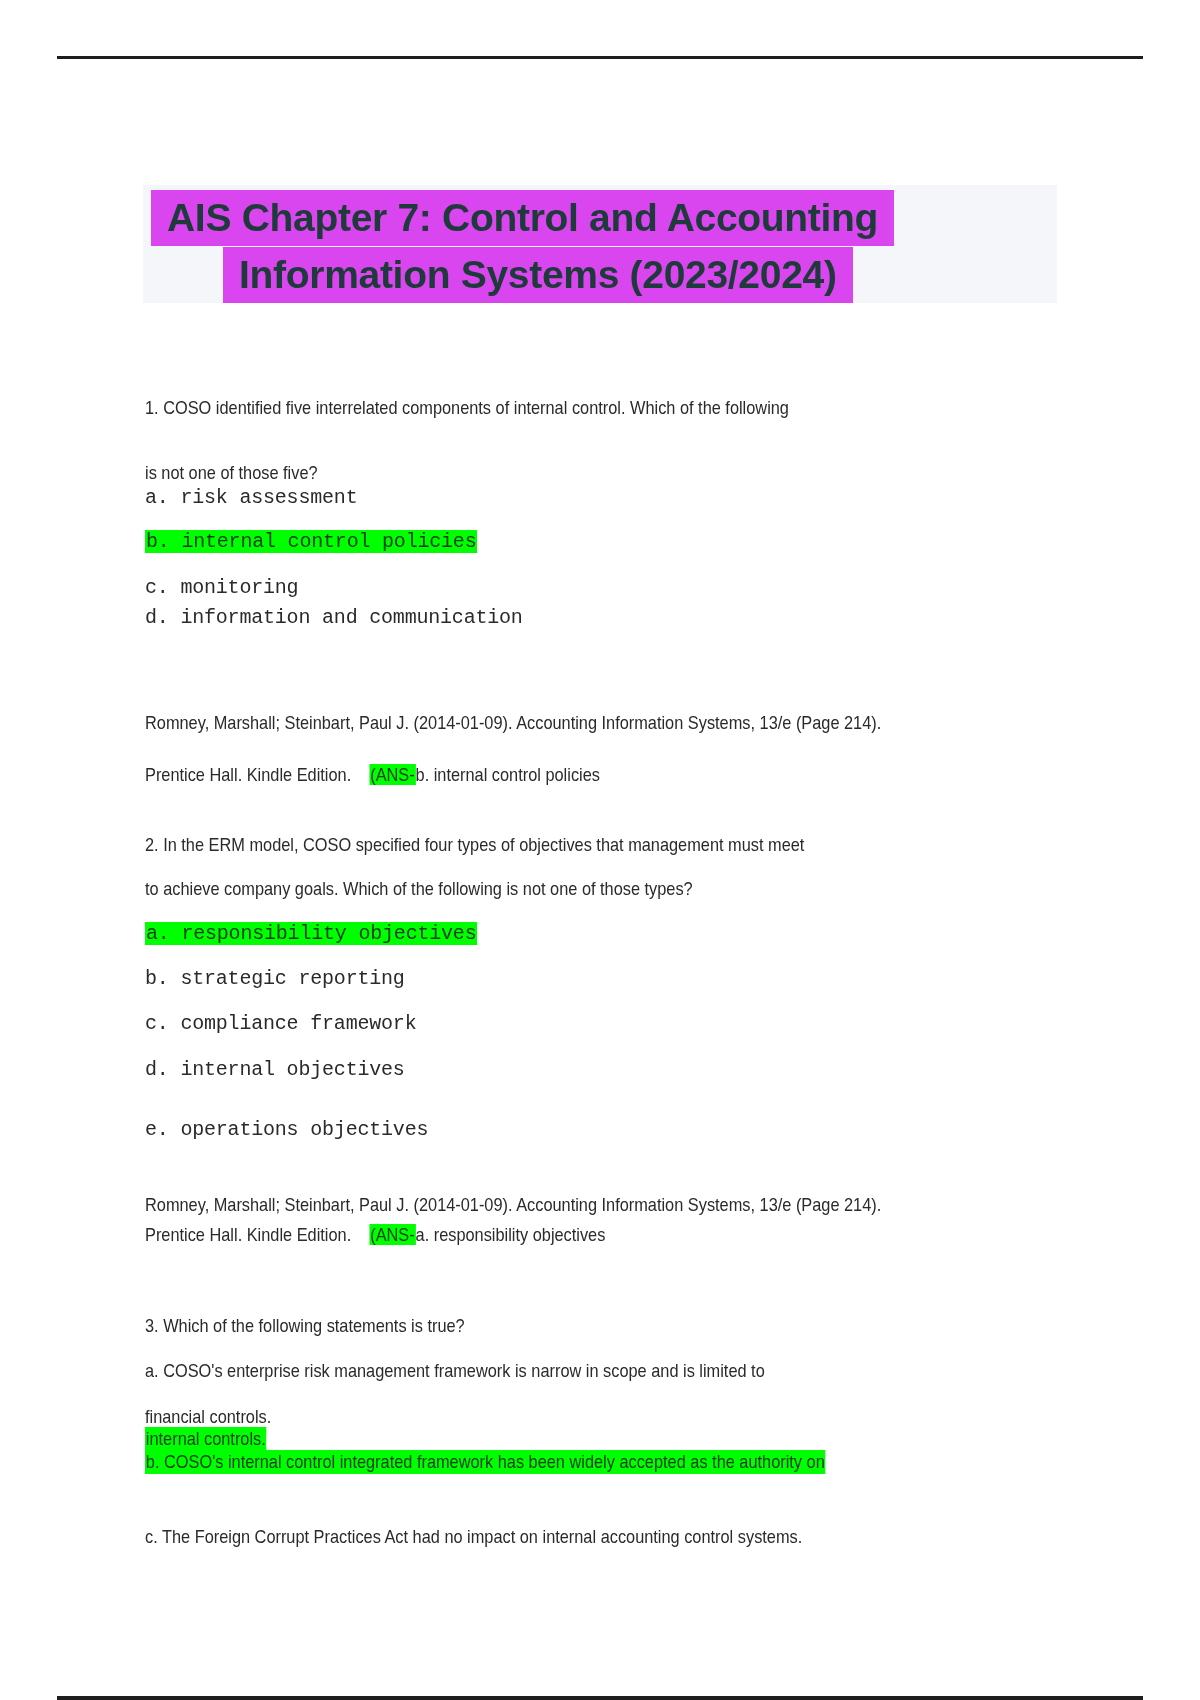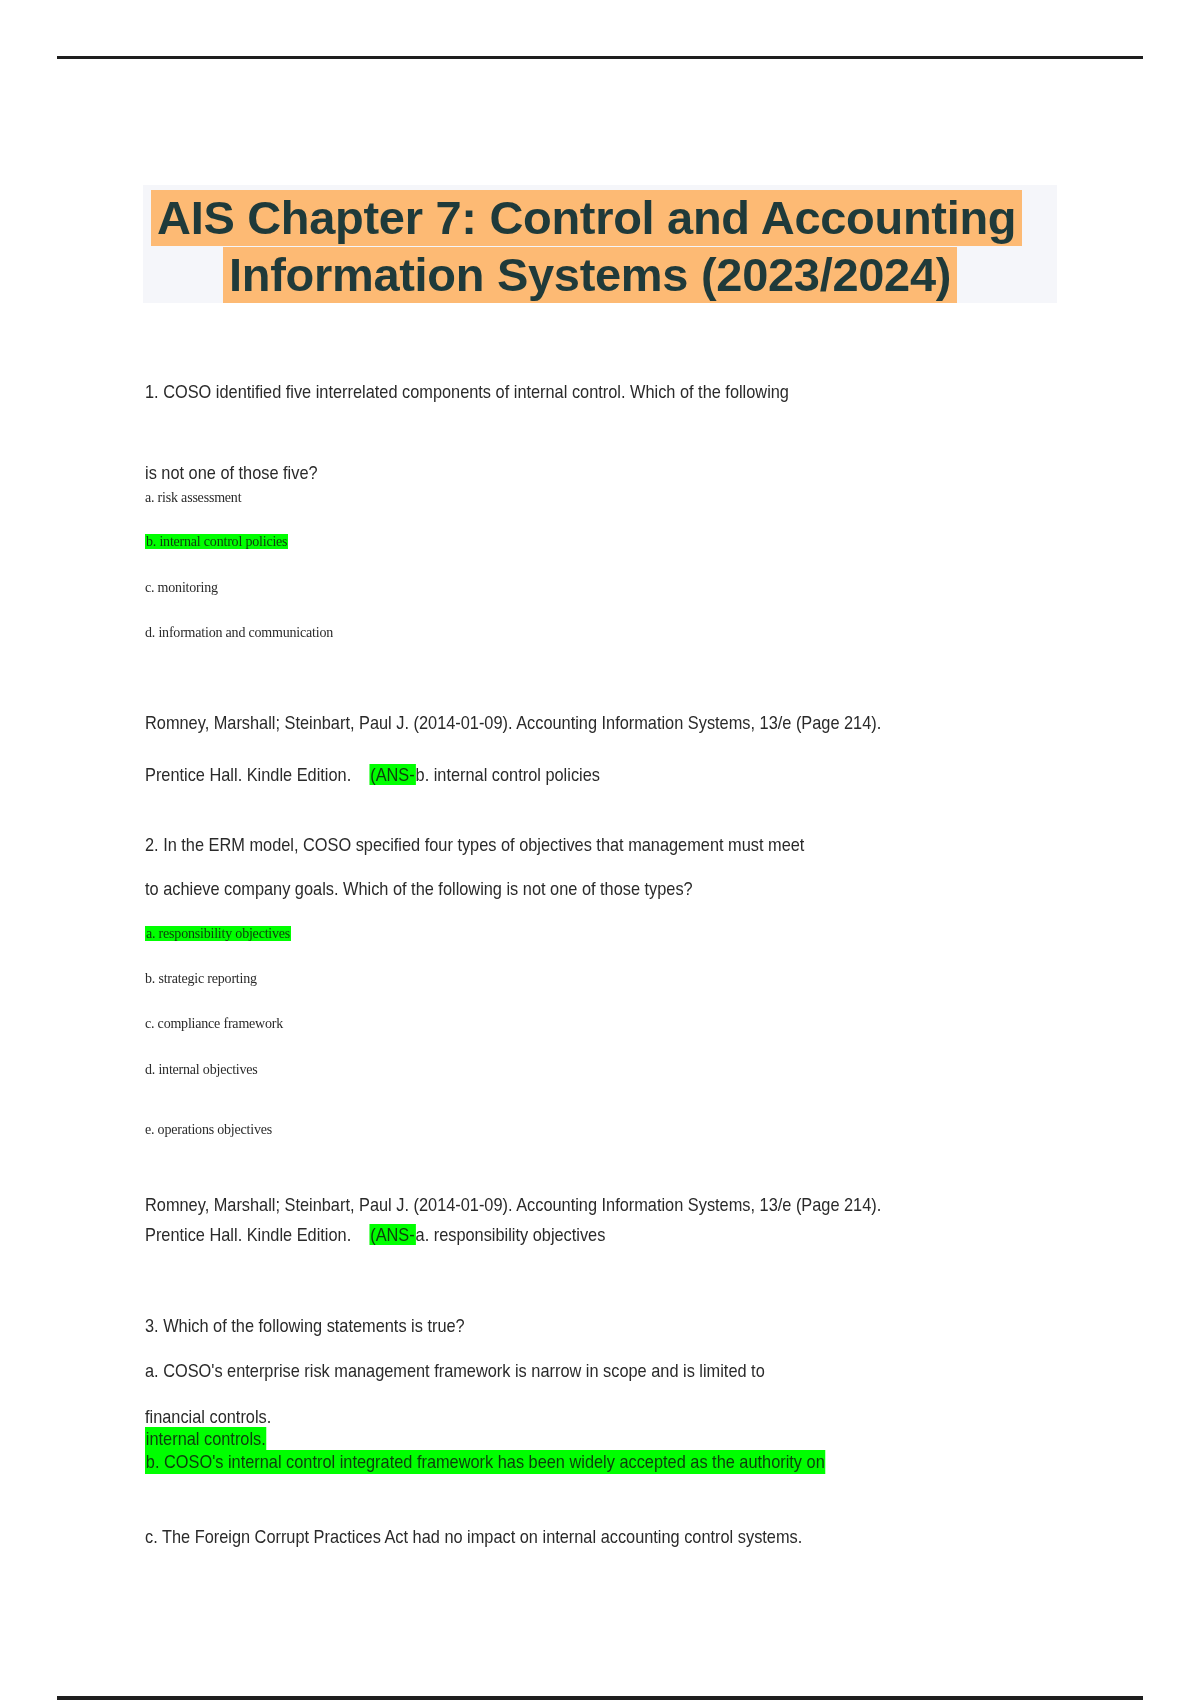--- a/index.html
+++ b/index.html
@@ -30,47 +30,47 @@
       left: 143px;
       top: 185px;
       width: 914px;
       height: 118px;
       background: #f5f6fa;
     }
     .title-line {
       position: absolute;
       font-family: "Liberation Sans", sans-serif;
       font-weight: bold;
-      font-size: 47px;
+      font-size: 39px;
       line-height: 56px;
       color: #1f3a3a;
-      background: #fdba74;
+      background: #d946ef;
       white-space: nowrap;
       letter-spacing: -0.3px;
-      padding: 0 6px;
+      padding: 0 16px;
     }
     .title-line.l1 { left: 151px; top: 190px; }
     .title-line.l2 { left: 223px; top: 247px; }
 
     .txt {
       position: absolute;
       left: 145px;
       font-family: "Liberation Sans Narrow", "Liberation Sans", sans-serif;
       font-size: 19px;
       line-height: 24px;
       color: #2a2a2a;
       white-space: nowrap;
     }
     .narrow {
       transform-origin: left center;
       display: inline-block;
     }
     .opt {
-      font-family: Liberation Serif, serif;
-      font-size: 14px;
+      font-family: Liberation Mono, monospace;
+      font-size: 20px;
       letter-spacing: -0.2px;
     }
     .hl {
       background: #00ff00;
       color: #0d3d0d;
       padding: 0 1px;
     }
     .ans-tag {
       background: #00ff00;
       color: #0d3d0d;
@@ -81,36 +81,36 @@
 <body>
 
 <div>
   <div class="rule top"></div>
 
   <div class="title-block"></div>
   <div class="title-line l1">AIS Chapter 7: Control and Accounting</div>
   <div class="title-line l2">Information Systems (2023/2024)</div>
 
   <div>
-    <div class="txt" style="top:380px;">
+    <div class="txt" style="top:396px;">
       <span class="narrow" style="transform:scaleX(0.86);">1. COSO identified five interrelated components of internal control. Which of the following</span>
     </div>
     <div class="txt" style="top:440px;margin-top:21px;">
       <span class="narrow" style="transform:scaleX(0.86);">is not one of those five?</span>
     </div>
     <div class="txt opt" style="top:486px;">
       <span>a. risk assessment</span>
     </div>
     <div class="txt opt" style="top:530px;">
       <span class="hl">b. internal control policies</span>
     </div>
     <div class="txt opt" style="top:576px;">
       <span>c. monitoring</span>
     </div>
-    <div class="txt opt" style="top:621px;">
+    <div class="txt opt" style="top:606px;">
       <span>d. information and communication</span>
     </div>
     <div class="txt" style="top:711px;">
       <span class="narrow" style="transform:scaleX(0.86);">Romney, Marshall; Steinbart, Paul J. (2014-01-09). Accounting Information Systems, 13/e (Page 214).</span>
     </div>
     <div class="txt" style="top:763px;text-align:right;">
       <span class="narrow" style="transform:scaleX(0.86);">
         <span>Prentice Hall. Kindle Edition.</span>&nbsp;&nbsp;&nbsp;&nbsp;<span class="ans-tag">(ANS-</span><span>b. internal control policies</span>
       </span>
     </div>

